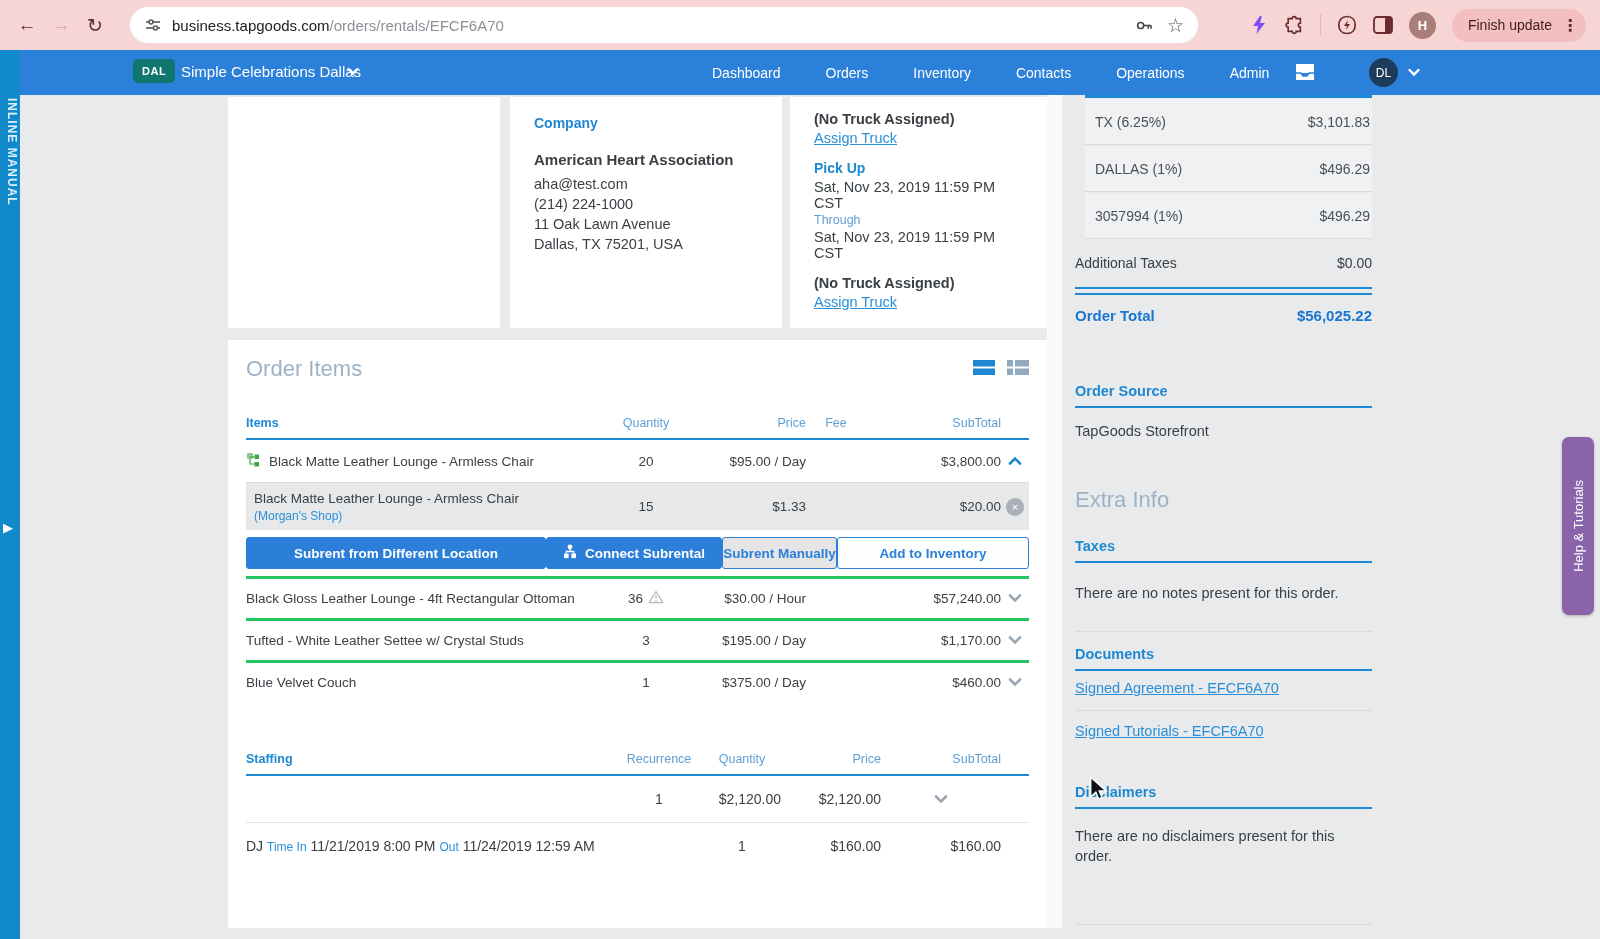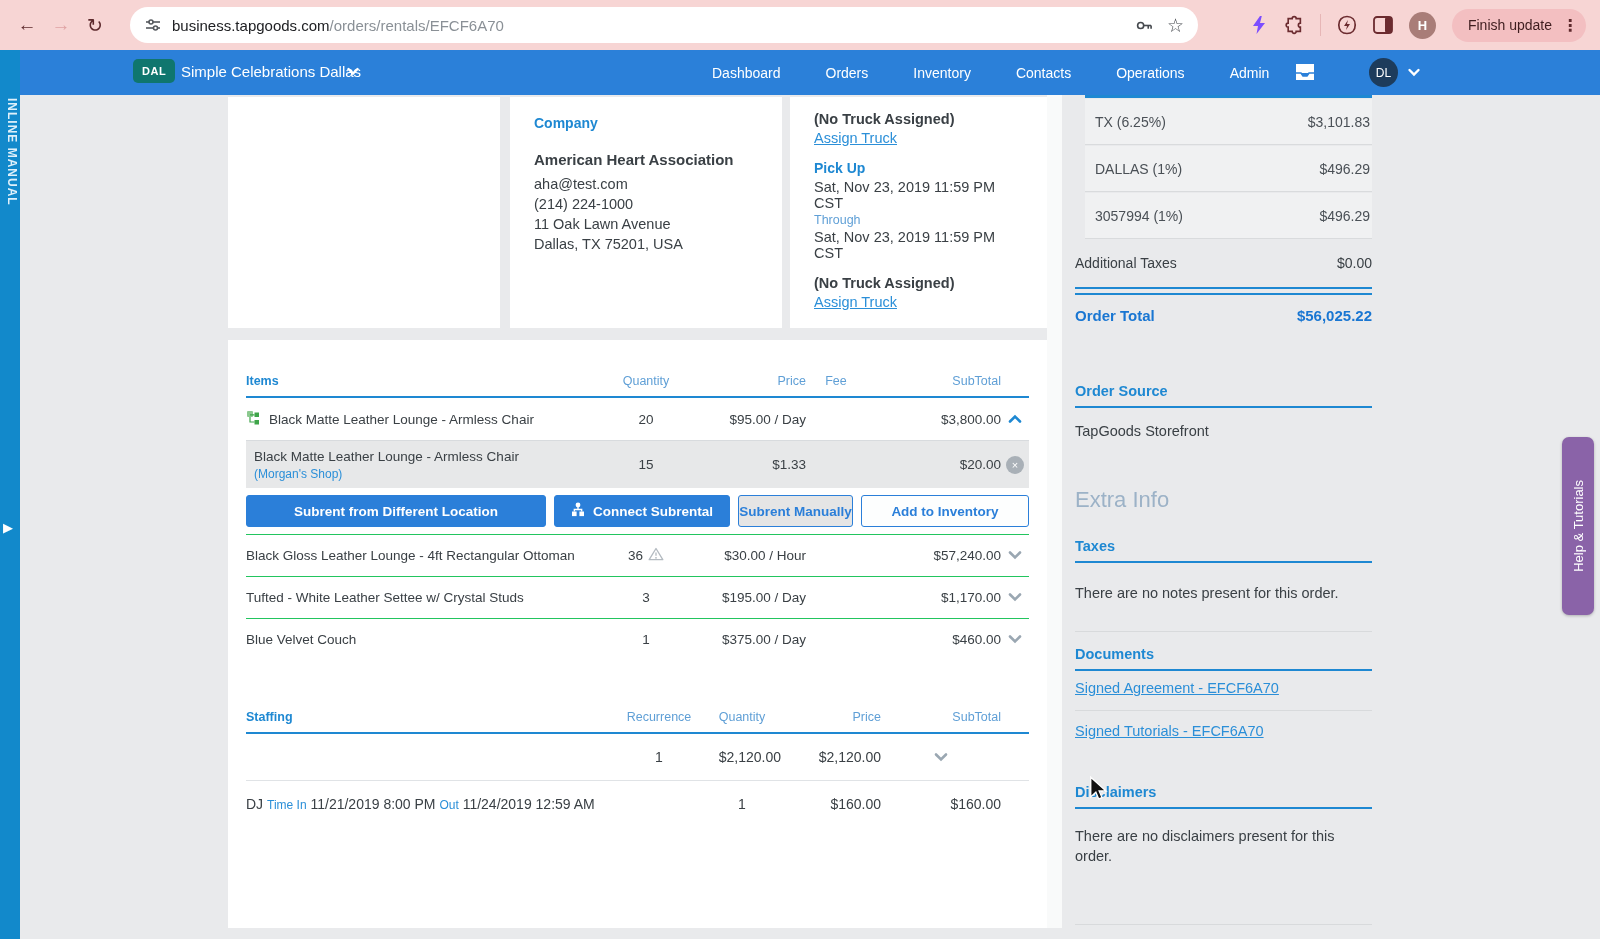--- a/index.html
+++ b/index.html
@@ -64,27 +64,27 @@
   .oi-title { color:#9cb2c7; font-size:22px; font-weight:normal; }
   .view-toggles { display:flex; gap:12px; align-items:center; }
   .grid-6 { display:grid; grid-template-columns:minmax(0,1fr) 90px 115px 60px 135px 28px; align-items:center; }
   .grid-st { display:grid; grid-template-columns:minmax(0,1fr) 88px 78px 100px 120px 28px; align-items:center; }
   .th-row { margin-top:34px; }
   .th { font-size:12.5px; color:#5f9fd6; }
   .th.first { color:#1e88d2; font-weight:bold; }
   .c-center { text-align:center; } .c-right { text-align:right; }
   .blue-rule { height:2px; background:#1e88d2; margin-top:8px; }
   .item-row { min-height:42px; font-size:13.5px; color:#3a4045; }
-  .item-row.bt { border-top:1px solid #22c55e; }
+  .item-row.bt { border-top:3px solid #22c55e; }
   .name-cell { display:flex; align-items:center; gap:8px; padding-right:6px; }
   .sub-row { background:#e7e8e9; min-height:48px; font-size:13.5px; color:#3a4045; border-top:1px solid #d8dbde; }
   .sub-row .src { color:#2b8fd8; font-size:12px; margin-top:3px; }
   .sub-row .cellpad { padding:6px 0 6px 8px; }
   .close-btn { width:18px; height:18px; border-radius:50%; background:#a9b0b7; color:#fff; font-size:11px; display:flex; align-items:center; justify-content:center; cursor:pointer; }
-  .btn-bar { display:flex; gap:8px; margin:7px 0; }
+  .btn-bar { display:flex; margin:7px 0; }
   .btn { height:32px; border-radius:3px; font-size:13.5px; font-weight:bold; display:flex; align-items:center; justify-content:center; gap:8px; cursor:pointer; border:1px solid #2b7fd9; }
   .btn.solid { background:#2b7fd9; color:#fff; border-color:#2b7fd9; }
   .btn.ghost { background:#fdfefe; color:#2b7fd9; }
   .btn.ghost.g2 { background:#e5e5e5; }
   .b1 { width:300px; } .b2 { width:176px; } .b3 { width:115px; } .b4 { flex:1; }
   .qty-wrap { display:flex; align-items:center; justify-content:center; gap:5px; }
   .staff-head { margin-top:50px; }
   .staff-row { min-height:46px; font-size:14px; color:#3a4045; padding:6px 0; }
   .staff-row.bt { border-top:1px solid #e0e3e6; }
   .tlabel { color:#2b8fd8; font-size:12px; }
@@ -222,20 +222,41 @@
     <a class="blue-link" style="margin:3px 0 14px">Assign Truck</a>
     <div class="sec-label" style="margin-bottom:3px">Pick Up</div>
     <div class="date-line">Sat, Nov 23, 2019 11:59 PM CST</div>
     <div class="through">Through</div>
     <div class="date-line" style="margin-bottom:14px">Sat, Nov 23, 2019 11:59 PM CST</div>
     <div class="truck-line">(No Truck Assigned)</div>
     <a class="blue-link" style="margin-top:3px">Assign Truck</a>
   </div>
 
   <div class="card oi-card">
+    <div class="oi-head">
+      <div class="oi-title">Order Items</div>
+      <div class="view-toggles">
+        <span>
+          <svg width="22" height="17" viewBox="0 0 22 17">
+              <rect x="0" y="1" width="22" height="6.5" fill="#1e88d2"></rect>
+              <rect x="0" y="9.5" width="22" height="6.5" fill="#1e88d2"></rect>
+            </svg>
+        </span>
+        <span>
+          <svg width="22" height="17" viewBox="0 0 22 17">
+              <g fill="#93a9bd">
+                <rect x="0" y="1" width="6" height="6.5"></rect>
+                <rect x="8" y="1" width="14" height="6.5"></rect>
+                <rect x="0" y="9.5" width="6" height="6.5"></rect>
+                <rect x="8" y="9.5" width="14" height="6.5"></rect>
+              </g>
+            </svg>
+        </span>
+      </div>
+    </div>
 
     <div class="grid-6 th-row">
       <div class="th first">Items</div>
       <div class="th c-center">Quantity</div>
       <div class="th c-right">Price</div>
       <div class="th c-center">Fee</div>
       <div class="th c-right">SubTotal</div>
       <div></div>
     </div>
     <div class="blue-rule"></div>

